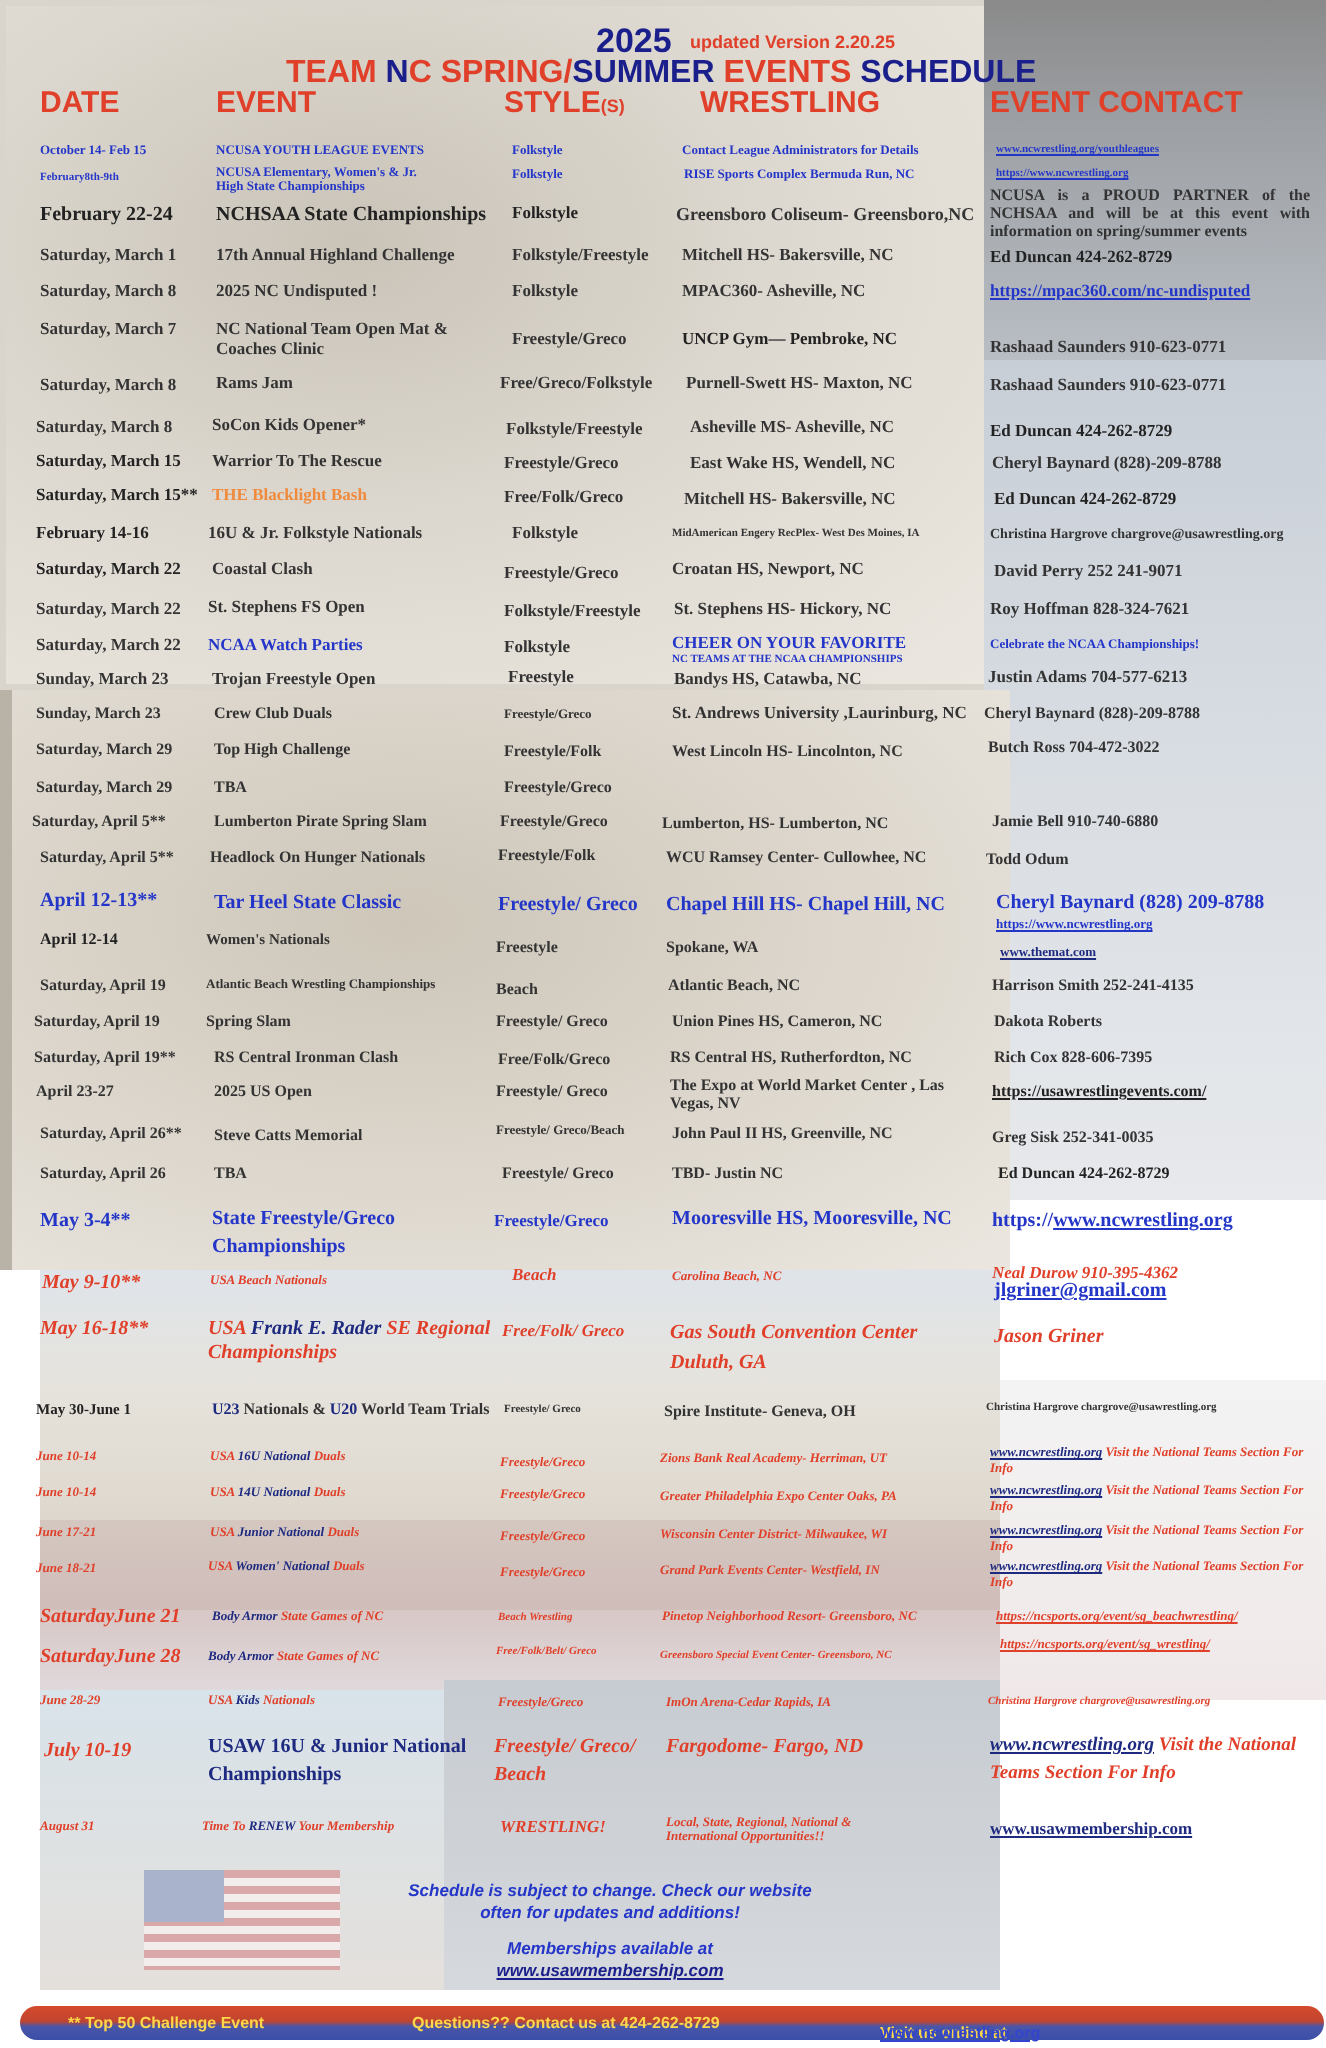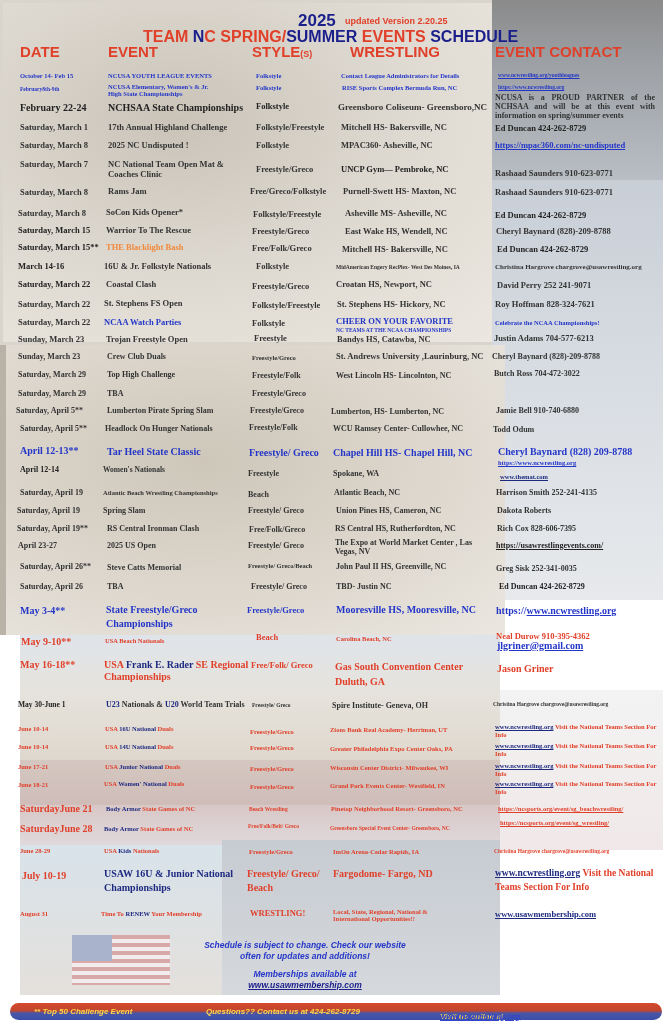--- a/index.html
+++ b/index.html
@@ -42,41 +42,41 @@
   .c-navy { color: #1a1f8c; }
   .col-h { position: absolute; top: 43px; font-family: "Liberation Sans", sans-serif; font-weight: bold;
     font-size: 15px; color: #e0402a; white-space: nowrap; }
   .col-h small { font-size: 9px; }
 
   
   .cell { position: absolute; font-weight: bold; font-size: 8.5px; line-height: 1.15; white-space: nowrap; color: #333; }
   .cell.w { white-space: normal; }
   .blue { color: #2436c8; }
   .navy { color: #1e2a80; }
-  .red { color: #e0402a; }
+  .red { color: #e0402a; font-style: italic; }
   .orange { color: #f08a3c; }
   .dark { color: #222; }
   .link { text-decoration: underline; }
   .big { font-size: 10px; }
   .tiny { font-size: 6.5px; }
   .xtiny { font-size: 5.5px; }
 
   .note { position: absolute; left: 200px; top: 940px; width: 210px; text-align: center;
     font-family: "Liberation Sans", sans-serif; font-style: italic; font-weight: bold; font-size: 8.5px;
     color: #2436c8; line-height: 1.3; }
   .note2 { position: absolute; left: 200px; top: 969px; width: 210px; text-align: center;
     font-family: "Liberation Sans", sans-serif; font-style: italic; font-weight: bold; font-size: 8.5px;
     color: #2436c8; line-height: 1.3; }
   .note2 .u { text-decoration: underline; color: #1a1f8c; }
 
   .footer { position: absolute; left: 10px; top: 1003px; width: 652px; height: 17px; border-radius: 9px;
     background: linear-gradient(180deg, #d64a2c 0%, #c0452f 45%, #4a56a8 60%, #3a4fa8 100%);
     display: flex; align-items: center; font-family: "Liberation Sans", sans-serif; font-weight: bold;
     font-size: 8px; color: #ffd84a; }
-  .footer span { position: absolute; white-space: nowrap; font-style: italic; }
+  .footer span { position: absolute; white-space: nowrap; }
   .footer .u { color: #3344d0; text-decoration: underline; }
 </style>
 </head>
 <body>
 
 <div class="bg-top"></div>
 <div class="bg-top-right"></div>
 <div class="bg-mid-right"></div>
 <div class="bg-mid"></div>
 <div class="bg-mid-left-strip"></div>
@@ -152,21 +152,21 @@
 <div class="cell" style="left:252px;top:227px">Freestyle/Greco</div>
 <div class="cell" style="left:345px;top:227px">East Wake HS, Wendell, NC</div>
 <div class="cell" style="left:496px;top:227px">Cheryl Baynard   (828)-209-8788</div>
 
 <div class="cell dark" style="left:18px;top:243px">Saturday, March 15**</div>
 <div class="cell orange" style="left:106px;top:243px">THE Blacklight Bash</div>
 <div class="cell" style="left:252px;top:244px">Free/Folk/Greco</div>
 <div class="cell" style="left:342px;top:245px">Mitchell HS- Bakersville, NC</div>
 <div class="cell dark" style="left:497px;top:245px">Ed Duncan 424-262-8729</div>
 
-<div class="cell dark" style="left:18px;top:262px">March 14-16</div>
+<div class="cell dark" style="left:18px;top:262px">February 14-16</div>
 <div class="cell" style="left:104px;top:262px">16U &amp; Jr. Folkstyle Nationals</div>
 <div class="cell" style="left:256px;top:262px">Folkstyle</div>
 <div class="cell xtiny" style="left:336px;top:264px">MidAmerican Engery RecPlex- West Des Moines, IA</div>
 <div class="cell" style="left:495px;top:263px;font-size:7px">Christina Hargrove chargrove@usawrestling.org</div>
 
 <div class="cell dark" style="left:18px;top:280px">Saturday, March 22</div>
 <div class="cell" style="left:106px;top:280px">Coastal Clash</div>
 <div class="cell" style="left:252px;top:282px">Freestyle/Greco</div>
 <div class="cell" style="left:336px;top:280px">Croatan HS, Newport, NC</div>
 <div class="cell" style="left:497px;top:281px">David Perry 252 241-9071</div>

